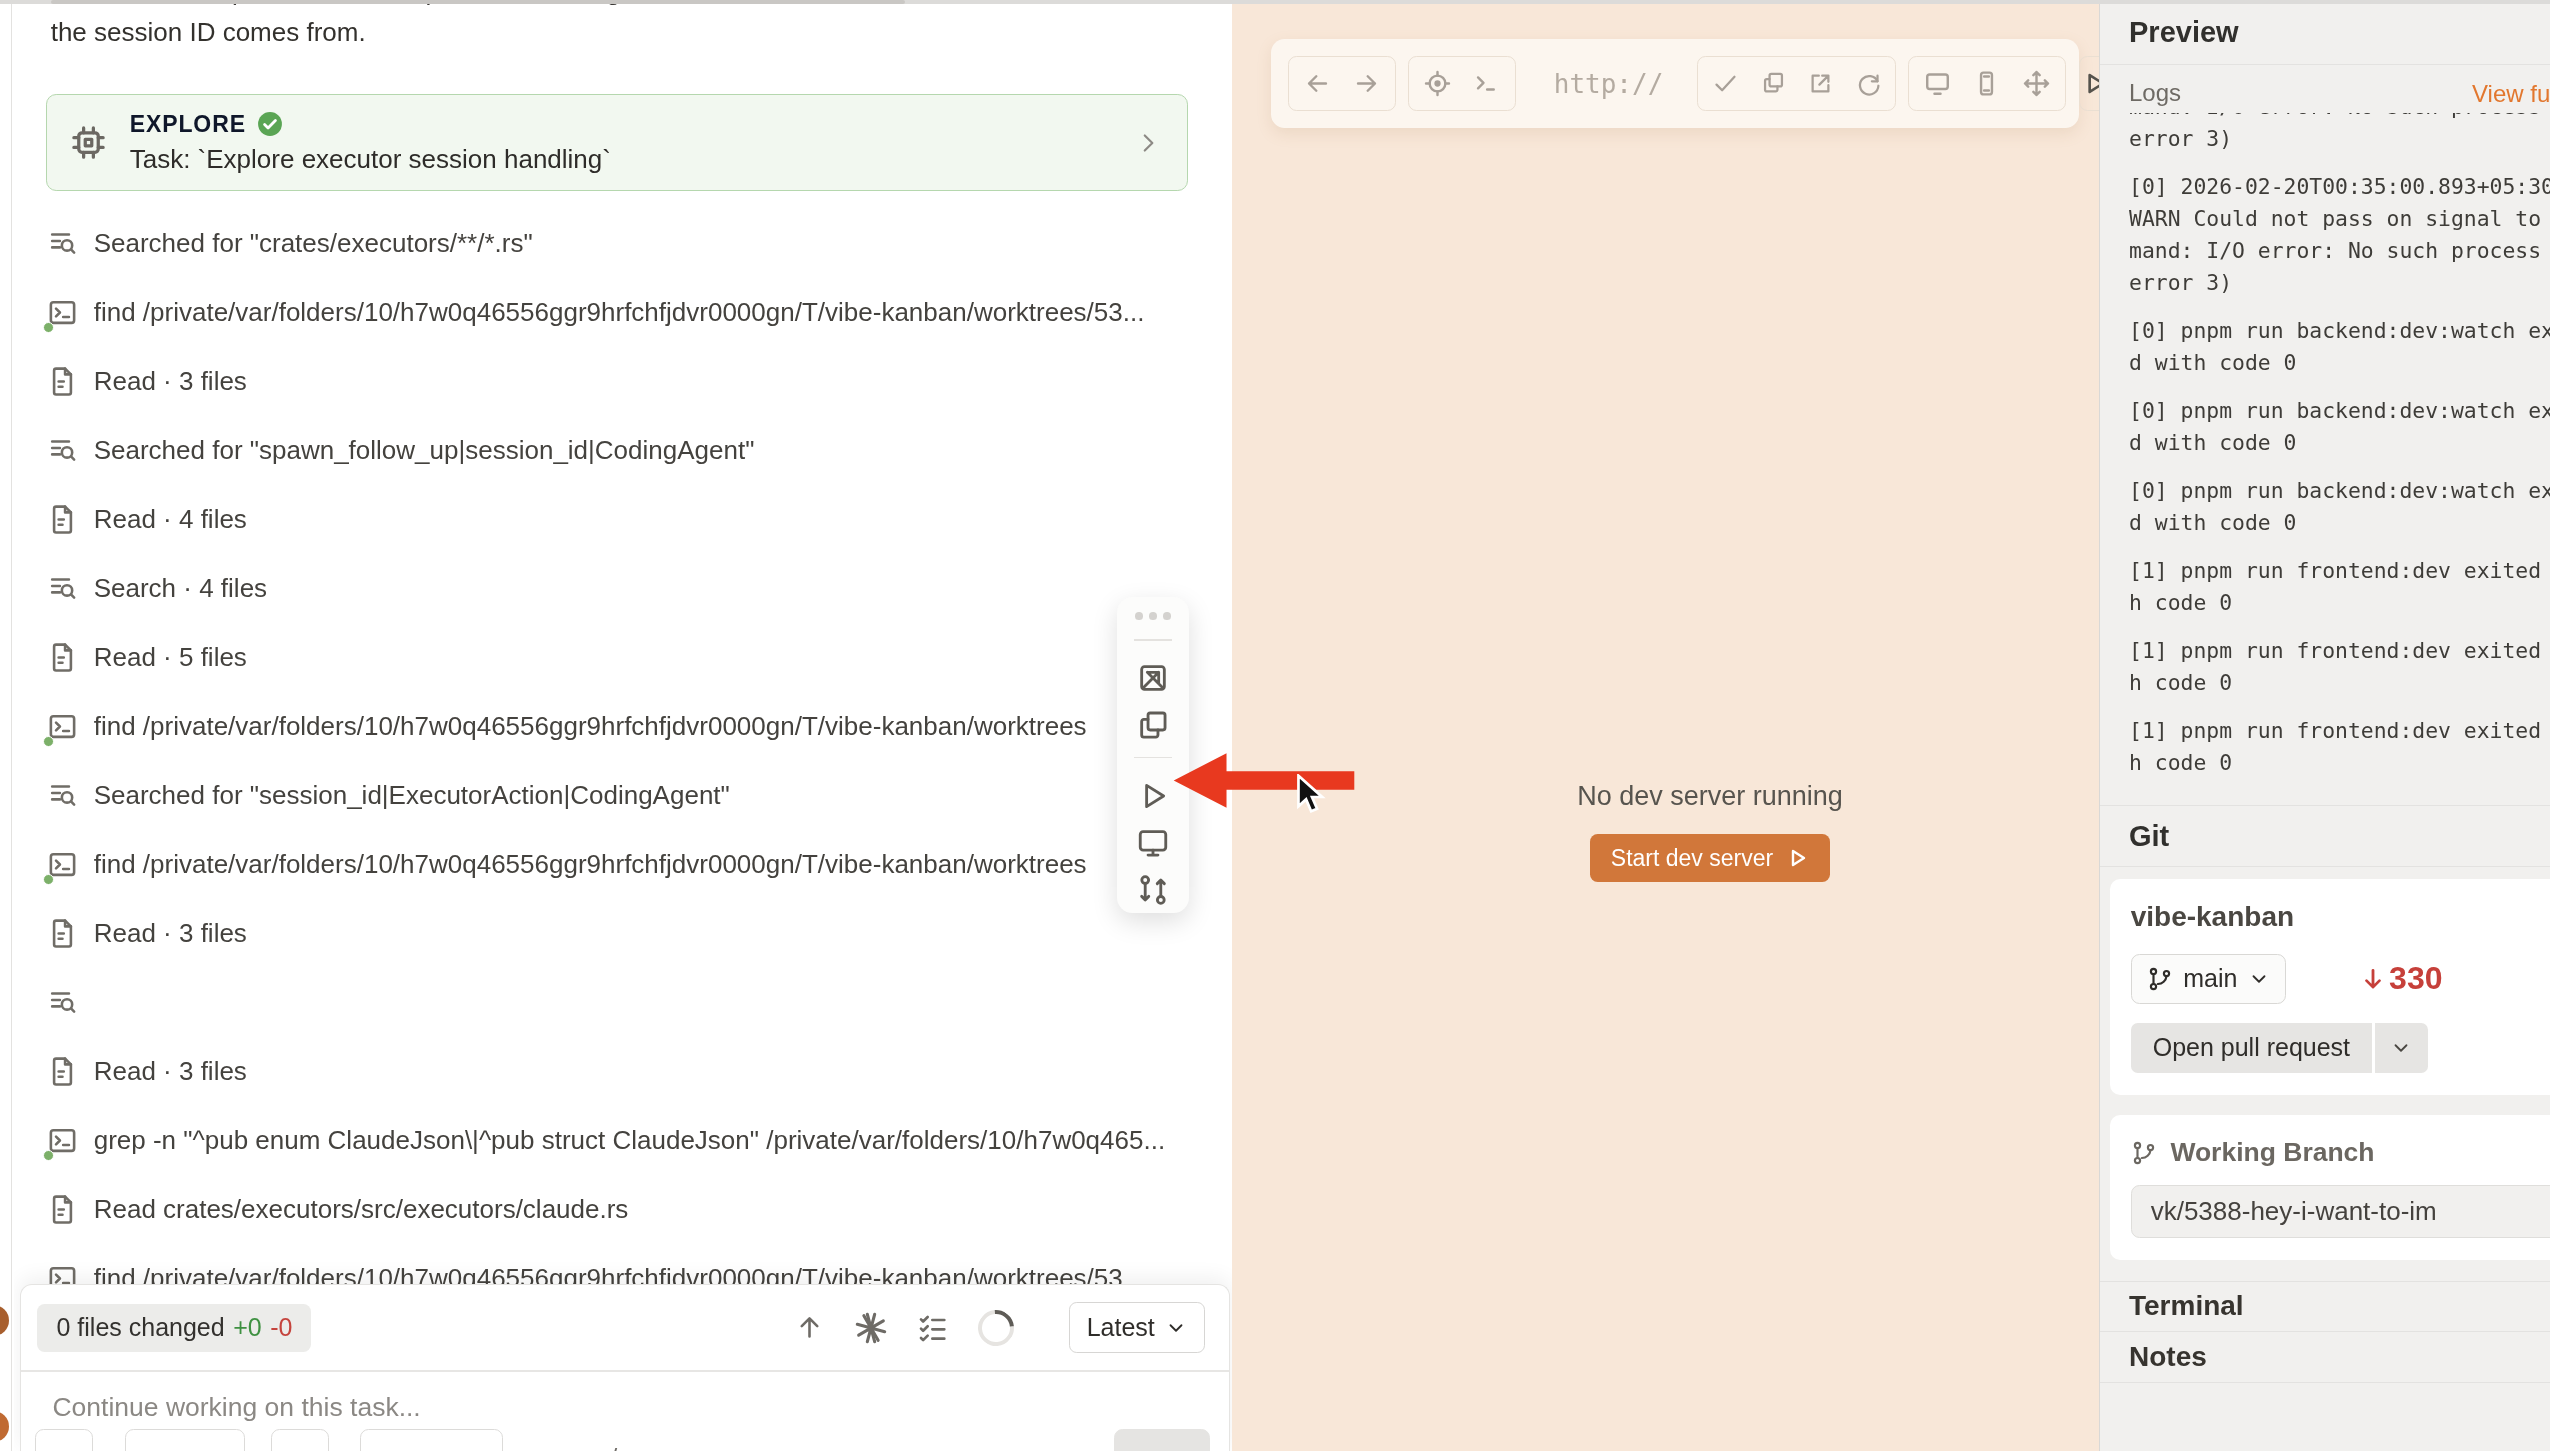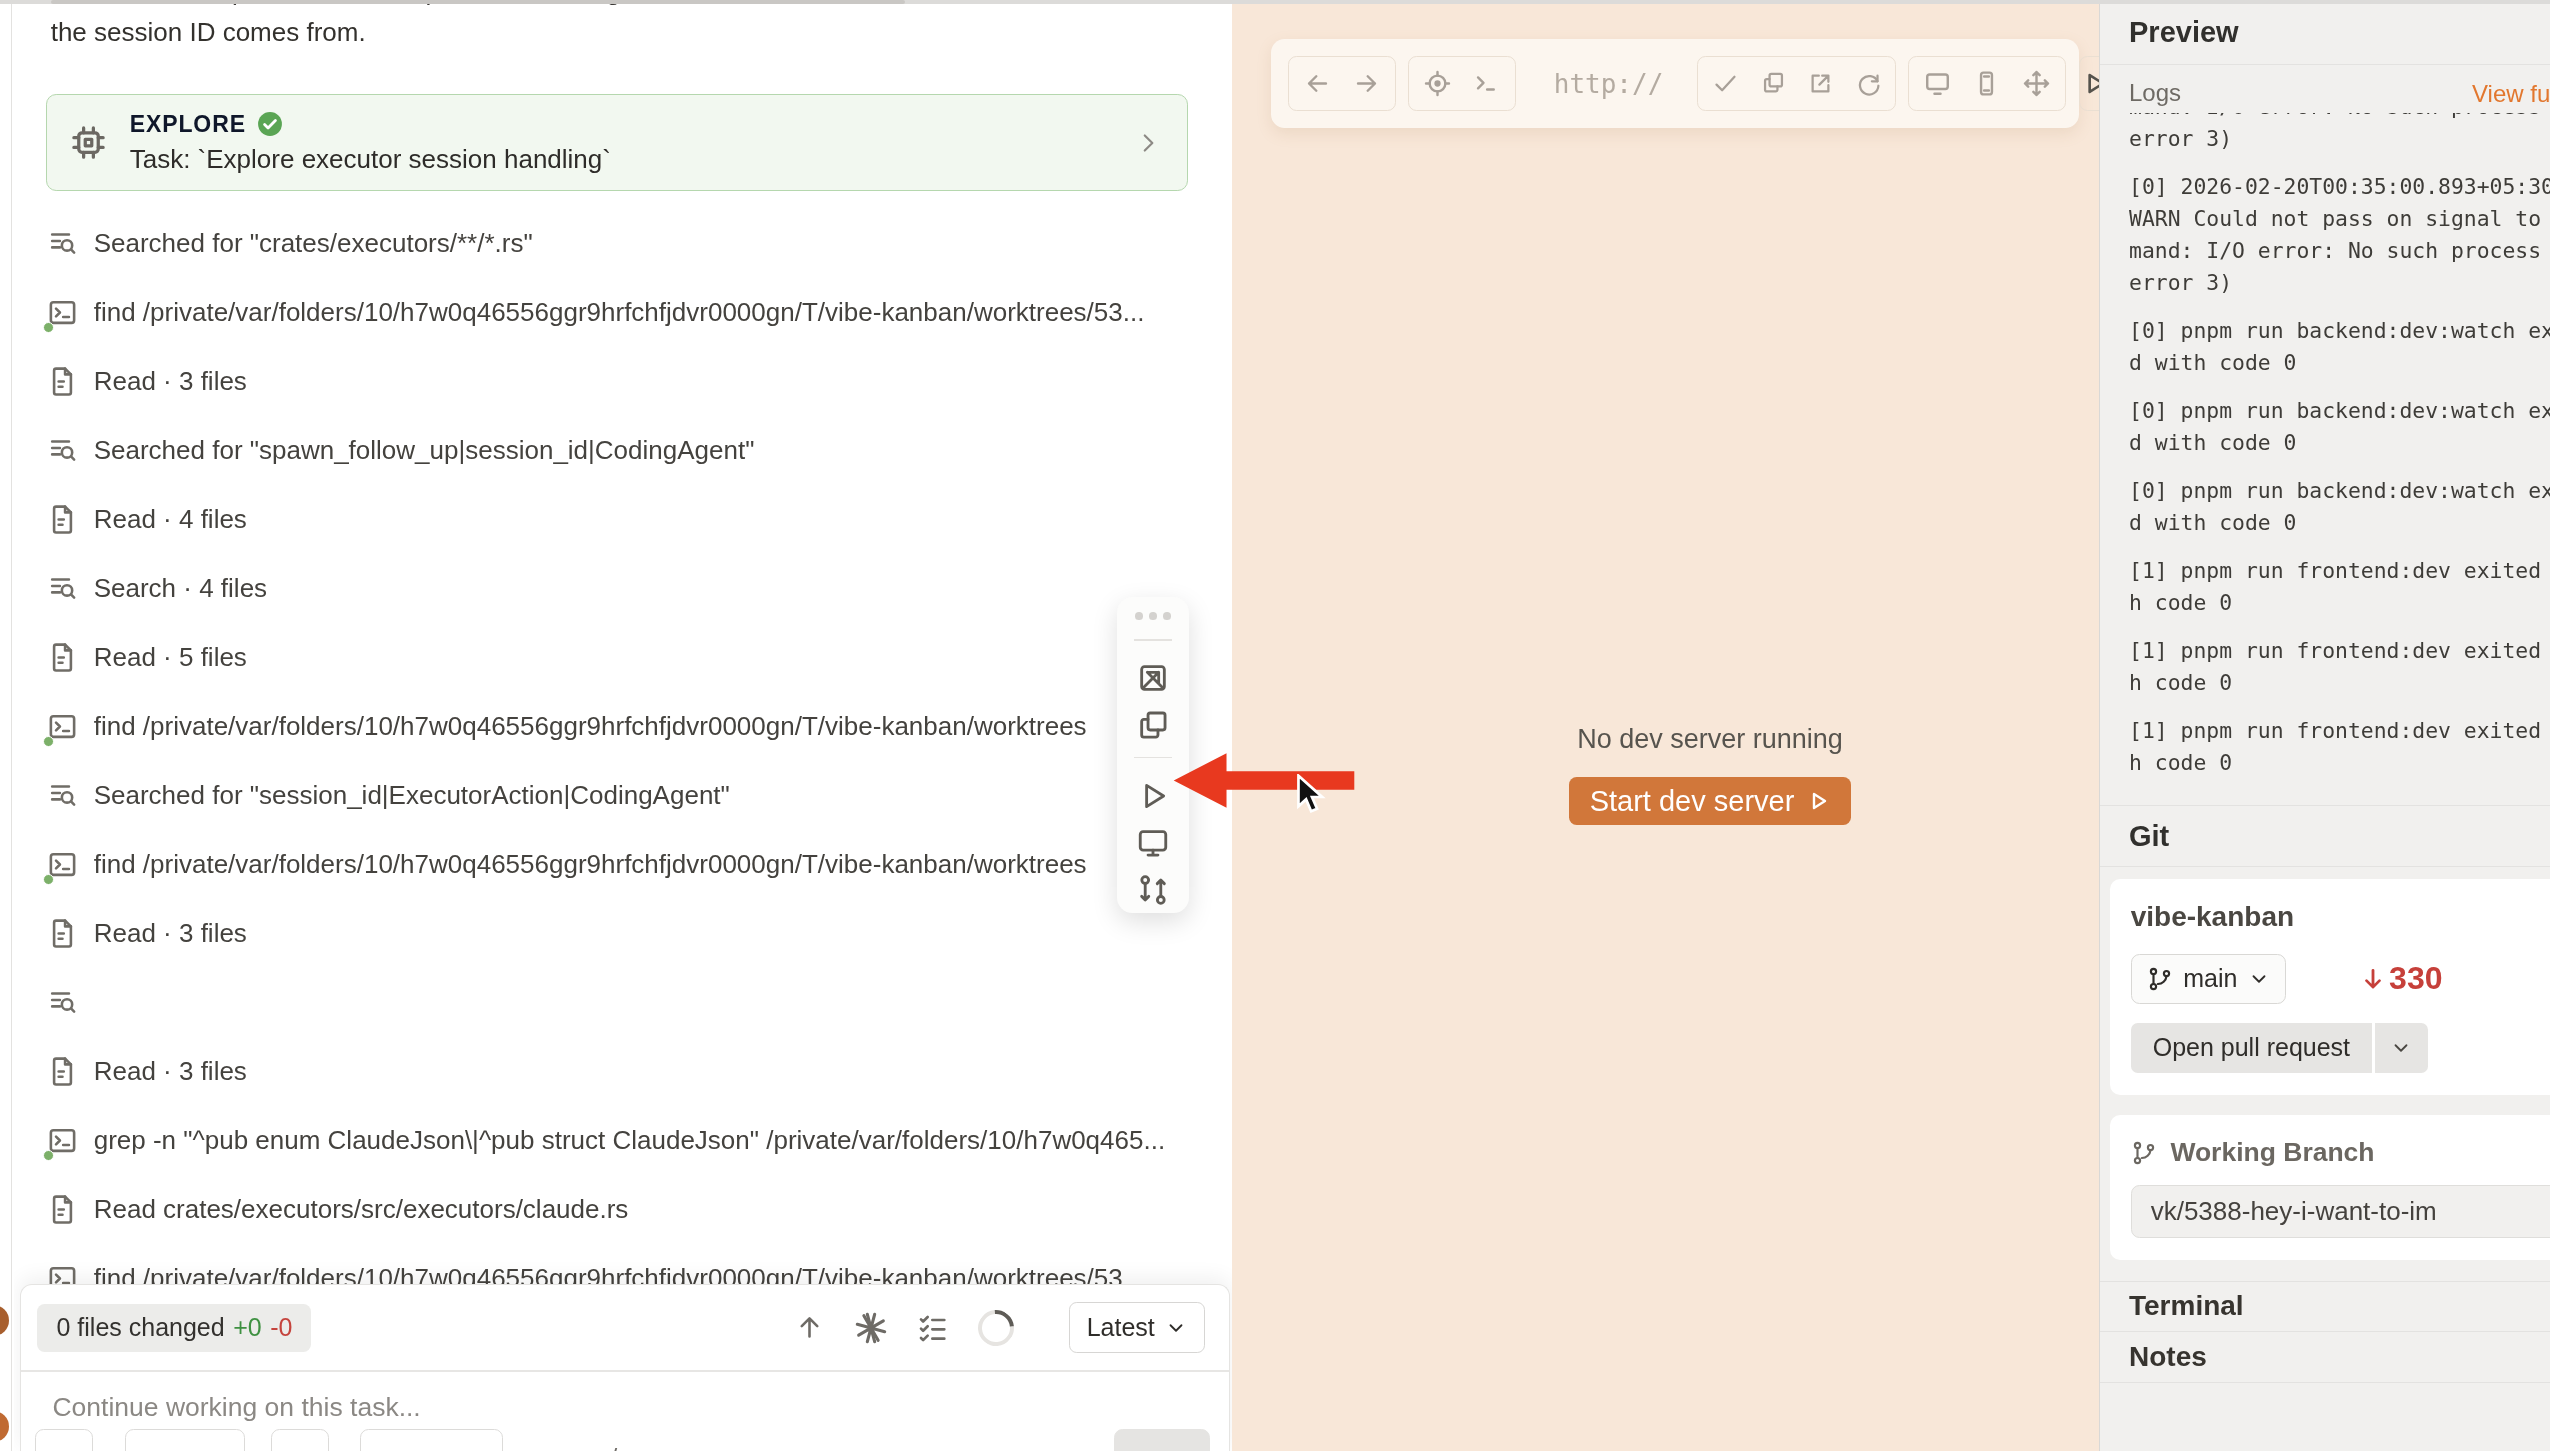--- a/index.html
+++ b/index.html
@@ -61,24 +61,24 @@
   .preview-panel { position:absolute; left:1232px; top:0; width:868px; height:1452px; background:#f8e7d8; }
   .browser-bar { position:absolute; left:39px; top:39px; width:808px; height:89px; background:#fcf6ef;
     border-radius:13.7px; box-shadow:0 5.1px 15.4px rgba(167,124,88,.14); display:flex; align-items:center; padding:0 17px; }
   .bgroup { display:flex; align-items:center; gap:20.5px; height:55px; padding:0 13.7px;
     border:1.7px solid #eadfd2; border-radius:8.5px; color:#a8a098; }
   .bgroup + .bgroup { margin-left:12px; }
   .url-text { margin:0 34px 0 38px; font-family:"DejaVu Sans Mono", monospace; font-size:26px; color:#b4aba1; }
   .play-group { margin-left:13.7px; border:1.7px solid #eadfd2; border-radius:8.5px; height:55px; width:55px;
     display:flex; align-items:center; justify-content:center; color:#55524c; }
 
-  .empty-state { position:absolute; left:0; top:724px; width:956px; text-align:center; }
+  .empty-state { position:absolute; left:0; top:781px; width:956px; text-align:center; }
   .empty-msg { font-size:27px; color:#57544e; }
   .start-btn { display:inline-flex; align-items:center; gap:12px; margin-top:22px; height:48px; padding:0 20.5px;
-    background:#d1773a; color:#fff; font-size:29px; border-radius:7.7px; border:none; }
+    background:#d1773a; color:#fff; font-size:23px; border-radius:7.7px; border:none; }
 
   
   .float-bar { position:absolute; left:1117px; top:597px; width:72px; height:316px; background:#fcfcfb;
     border-radius:15.4px; box-shadow:0 8.5px 26px rgba(0,0,0,.13); z-index:25;
     display:flex; flex-direction:column; align-items:center; padding-top:15.4px; }
   .grip { display:flex; gap:6px; margin-bottom:13.7px; }
   .grip i { width:7.7px; height:7.7px; border-radius:50%; background:#d4d2cf; }
   .fdiv { width:38px; height:1.7px; background:#e4e2df; margin:5.1px 0 13.7px; }
   .fbtn { color:#5f5c56; height:48px; display:flex; align-items:center; justify-content:center; width:100%; }
 

